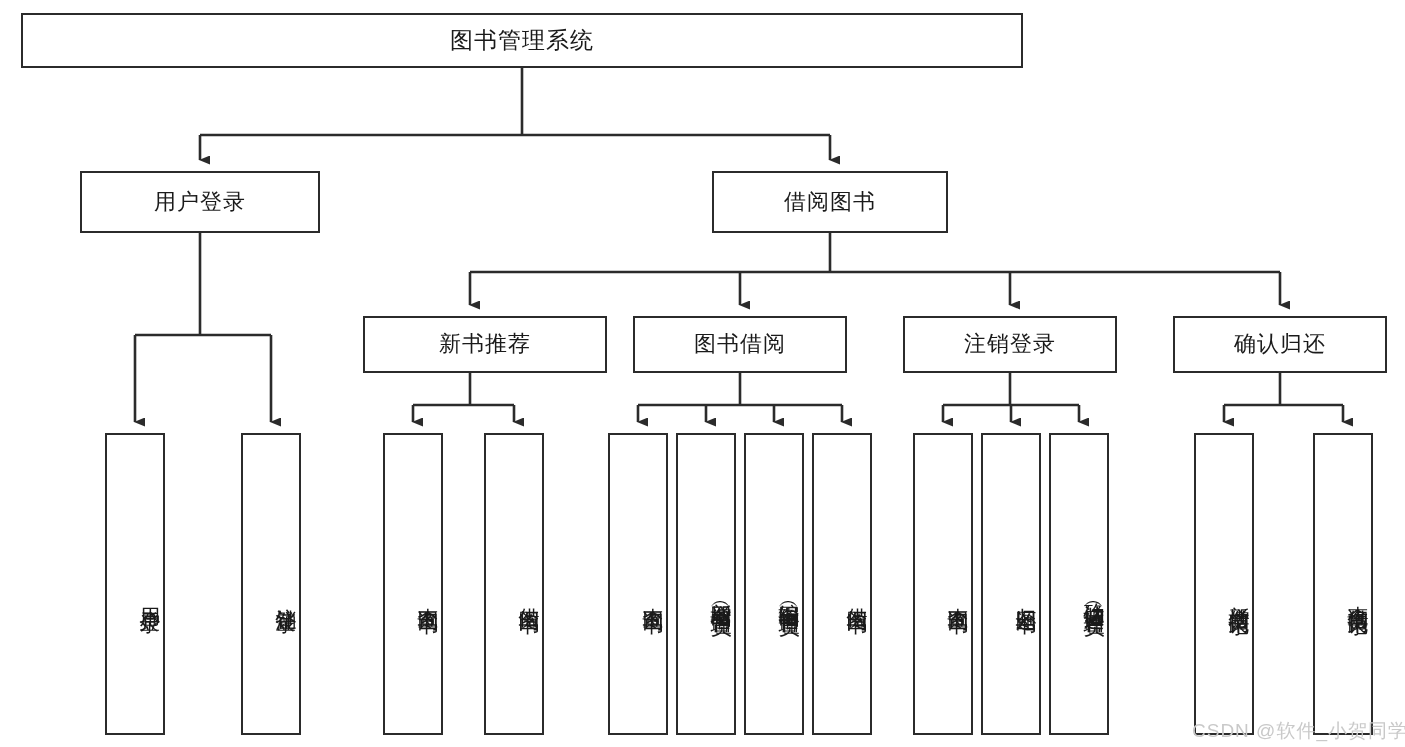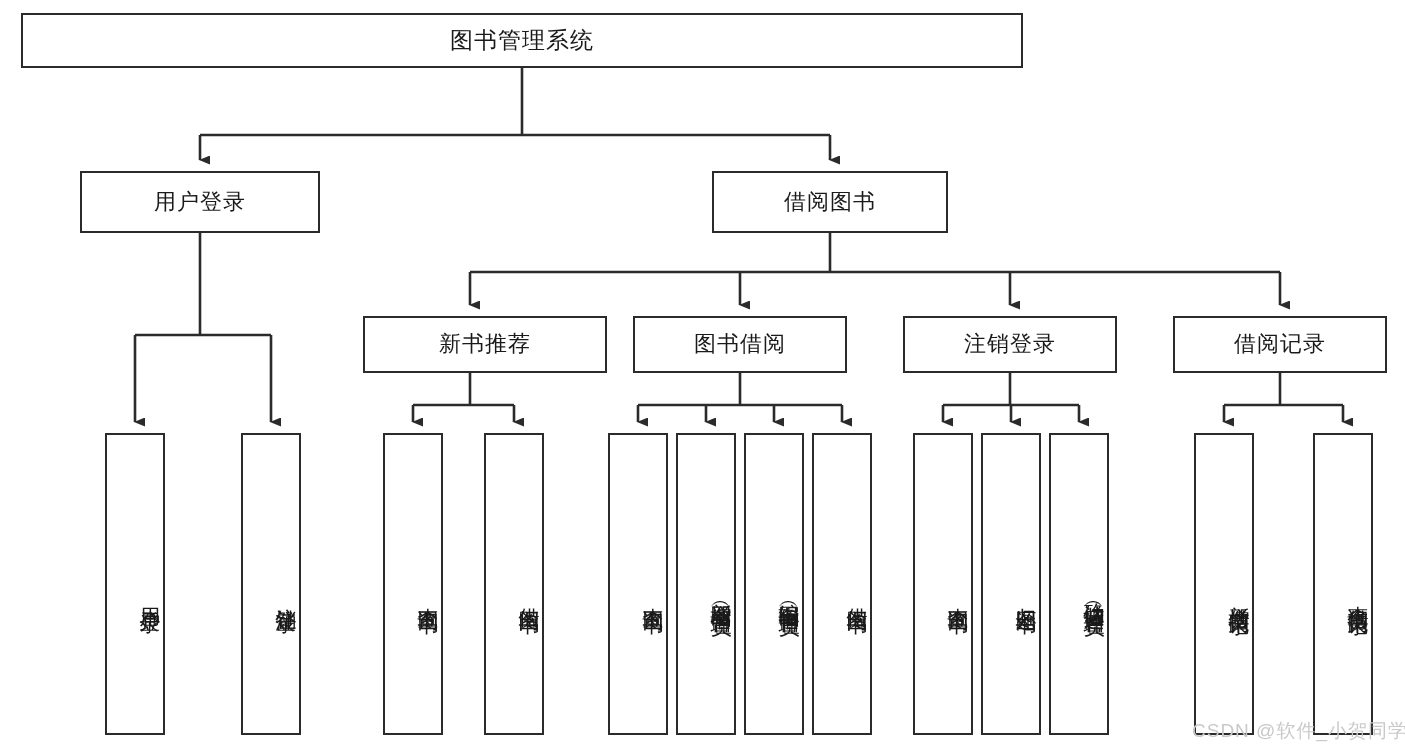--- a/index.html
+++ b/index.html
@@ -118,21 +118,21 @@
   <div class="node horiz" style="left:80px; top:171px; width:240px; height:62px;">用户登录</div>
 
   <div class="node horiz" style="left:712px; top:171px; width:236px; height:62px;">借阅图书</div>
 
   <div class="node horiz" style="left:363px; top:316px; width:244px; height:57px;">新书推荐</div>
 
   <div class="node horiz" style="left:633px; top:316px; width:214px; height:57px;">图书借阅</div>
 
   <div class="node horiz" style="left:903px; top:316px; width:214px; height:57px;">注销登录</div>
 
-  <div class="node horiz" style="left:1173px; top:316px; width:214px; height:57px;">借阅记录</div>
+  <div class="node horiz" style="left:1173px; top:316px; width:214px; height:57px;">确认归还</div>
 
   <div class="node vert" style="left:105px; top:433px; width:60px; height:302px;">用户登录</div>
 
   <div class="node vert" style="left:241px; top:433px; width:60px; height:302px;">注销登录</div>
 
   <div class="node vert" style="left:383px; top:433px; width:60px; height:302px;">查询图书</div>
 
   <div class="node vert" style="left:484px; top:433px; width:60px; height:302px;">借阅图书</div>
 
   <div class="node vert" style="left:608px; top:433px; width:60px; height:302px;">查询图书</div>

